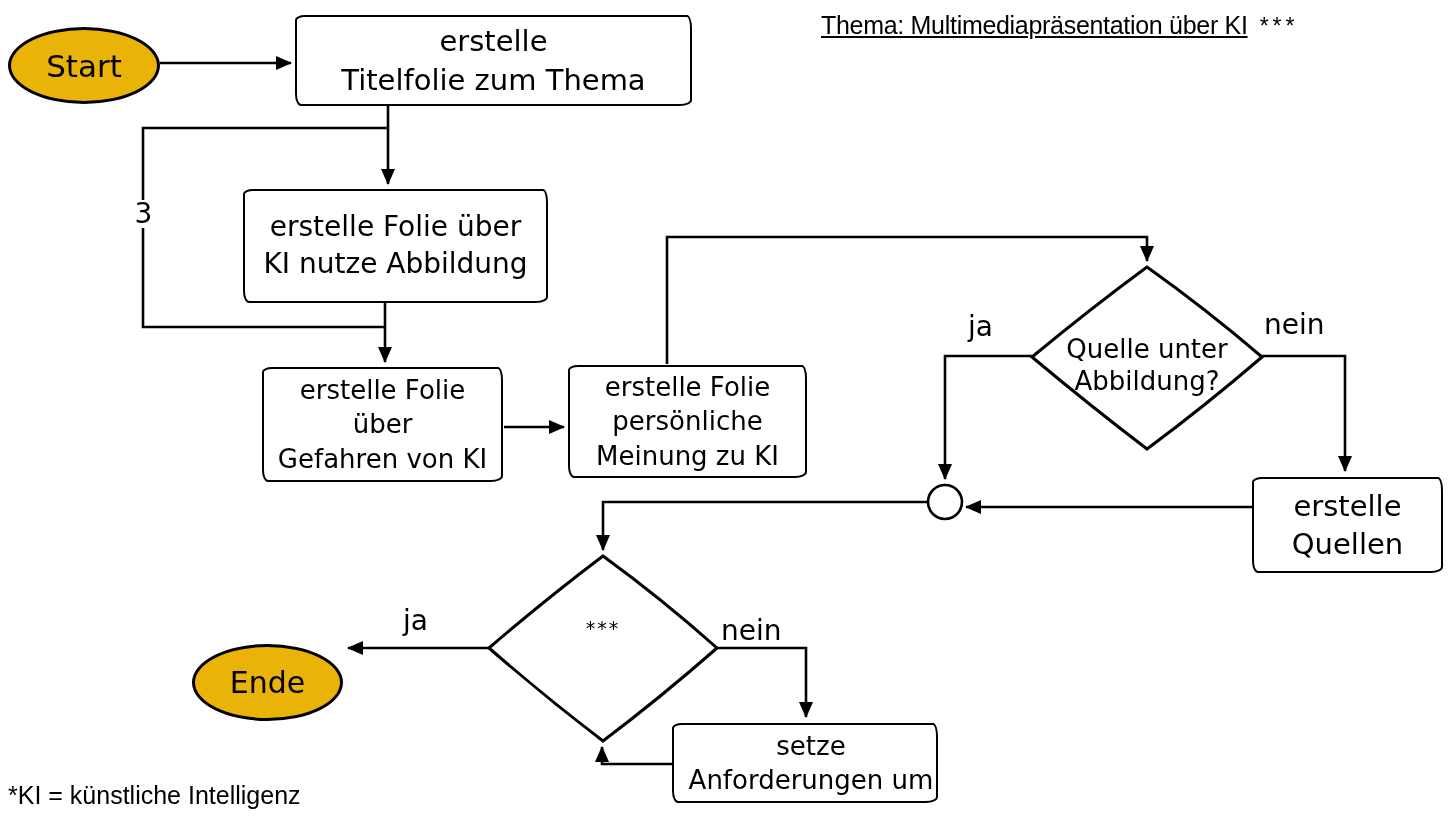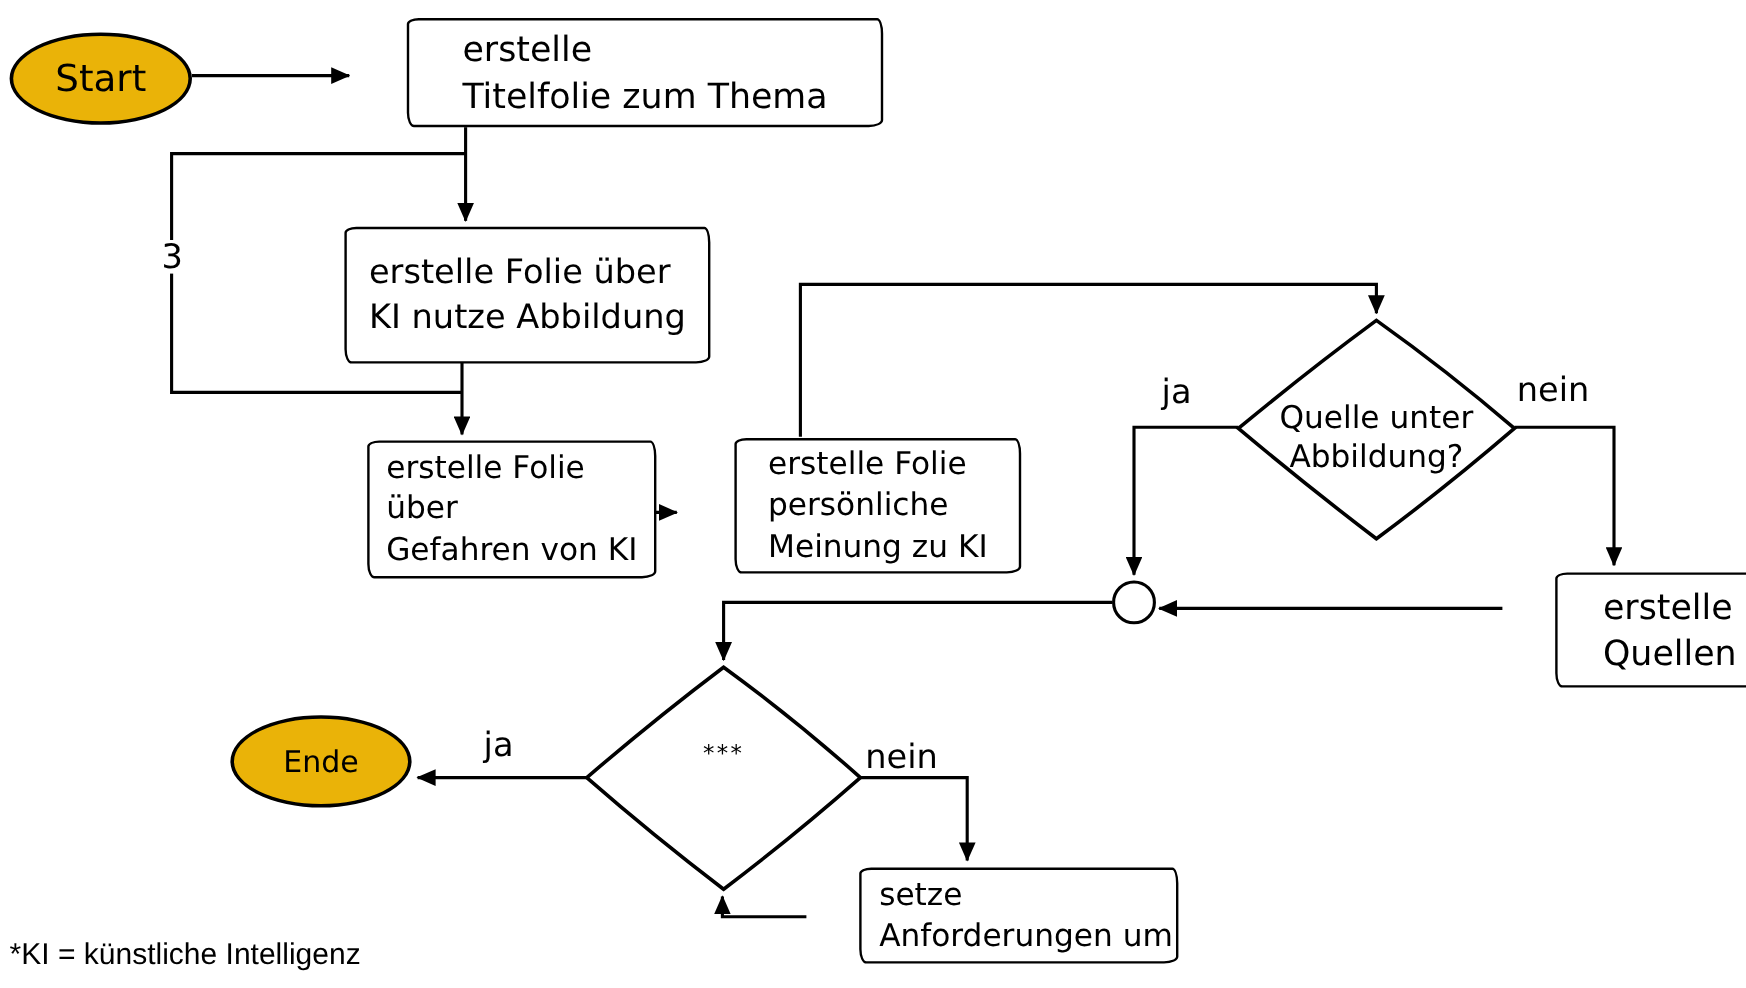--- a/index.html
+++ b/index.html
@@ -4,25 +4,24 @@
 <style>
   html,body{margin:0;padding:0;}
   body{
     width:1455px;height:823px;position:relative;background:#ffffff;
     font-family:"DejaVu Sans",sans-serif;color:#000;overflow:hidden;
   }
   svg.wires{position:absolute;left:0;top:0;z-index:1;}
   .node,.label,.notes,.footnote{position:absolute;z-index:2;}
   .process{
     border:2.6px solid #000;background:#fff;
-    display:flex;align-items:center;justify-content:center;text-align:left;
+    display:flex;align-items:center;justify-content:center;text-align:center;
     white-space:pre-line;line-height:1.32;
     border-radius:10px 5px 12px 6px / 5px 13px 6px 12px;
     box-sizing:border-box;
-    margin-left:44px;
   }
   .terminator{
     border:3px solid #000;background:#eab308;border-radius:50%;
     display:flex;align-items:center;justify-content:center;text-align:center;
     box-sizing:border-box;
   }
   .dlabel{
     text-align:center;white-space:pre-line;line-height:1.22;z-index:3;position:absolute;
   }
   .edge-label{white-space:nowrap;line-height:1;}
@@ -70,21 +69,21 @@
     <path stroke-width="3" fill="#fff" d="M1147,267 Q1206,309 1262,357 Q1205,406 1147,449 Q1088,404 1032,357 Q1090,309 1147,267 Z"></path>
     <path stroke-width="3" fill="#fff" d="M603,556 Q662,599 717,648 Q660,698 603,741 Q544,696 489,648 Q546,599 603,556 Z"></path>
     <circle cx="945" cy="502" r="17" fill="#fff"></circle>
   </g>
 </svg>
 
 <div class="node terminator" style="left:8px;top:27px;width:152px;height:77px;font-size:31px;">
     <span>Start</span>
   </div>
 
-<div class="node terminator" style="left:192px;top:596px;width:151px;height:77px;font-size:25px;">
+<div class="node terminator" style="left:192px;top:644px;width:151px;height:77px;font-size:30px;">
     <span>Ende</span>
   </div>
 
 <div class="node process" style="left:295px;top:15px;width:397px;height:91px;font-size:29px;">erstelle
 Titelfolie zum Thema</div>
 
 <div class="node process" style="left:243px;top:189px;width:305px;height:114px;font-size:28px;">erstelle Folie über
 KI nutze Abbildung</div>
 
 <div class="node process" style="left:262px;top:367px;width:241px;height:115px;font-size:26px;">erstelle Folie
@@ -112,15 +111,18 @@
 
 <div class="label edge-label" style="left:968px;top:313px;font-size:28px;">ja</div>
 
 <div class="label edge-label" style="left:1264px;top:311px;font-size:28px;">nein</div>
 
 <div class="label edge-label" style="left:403px;top:607px;font-size:28px;">ja</div>
 
 <div class="label edge-label" style="left:721px;top:617px;font-size:28px;">nein</div>
 
 <div class="notes">
+  <div class="notes-title">
+    <span class="t">Thema: Multimediapräsentation über KI</span><span class="stars">***</span>
+  </div>
 </div>
 
 <div class="footnote">*KI = künstliche Intelligenz</div>
 
 </body></html>

